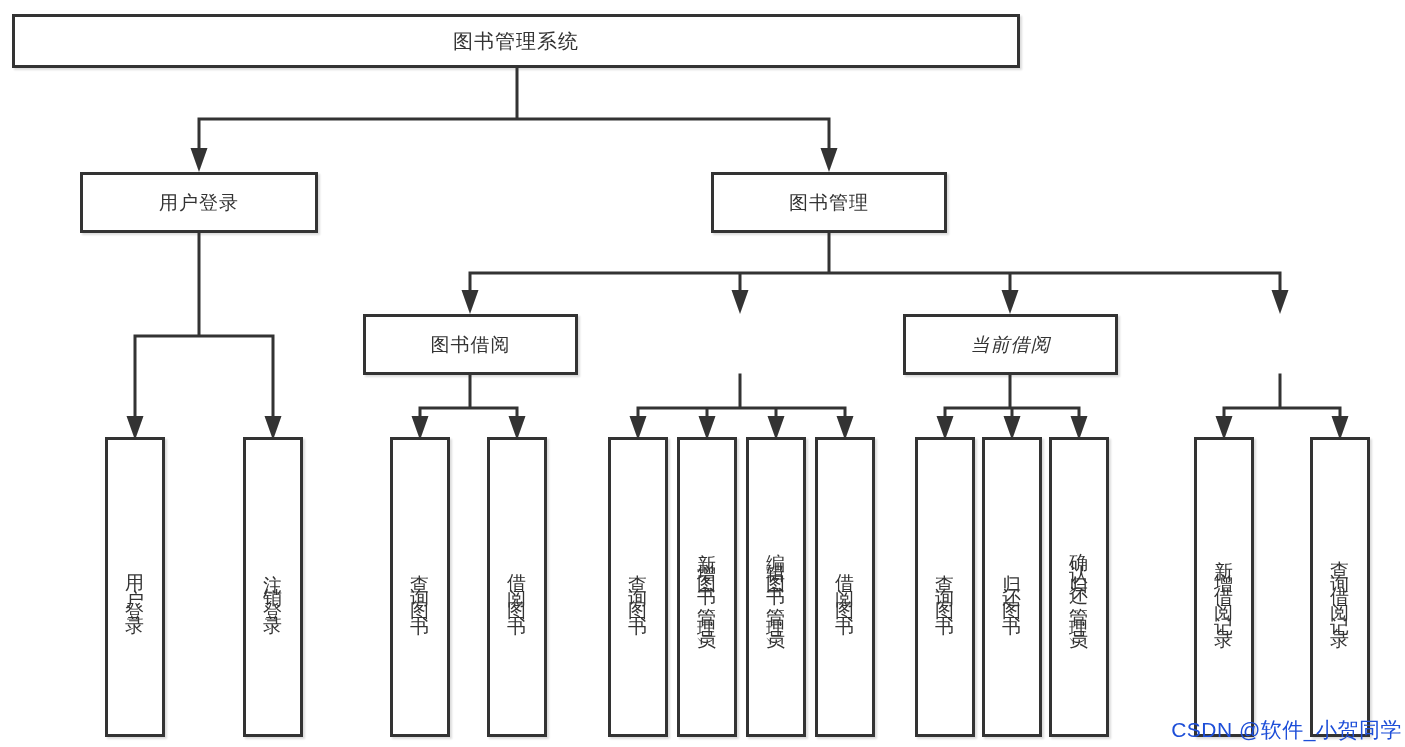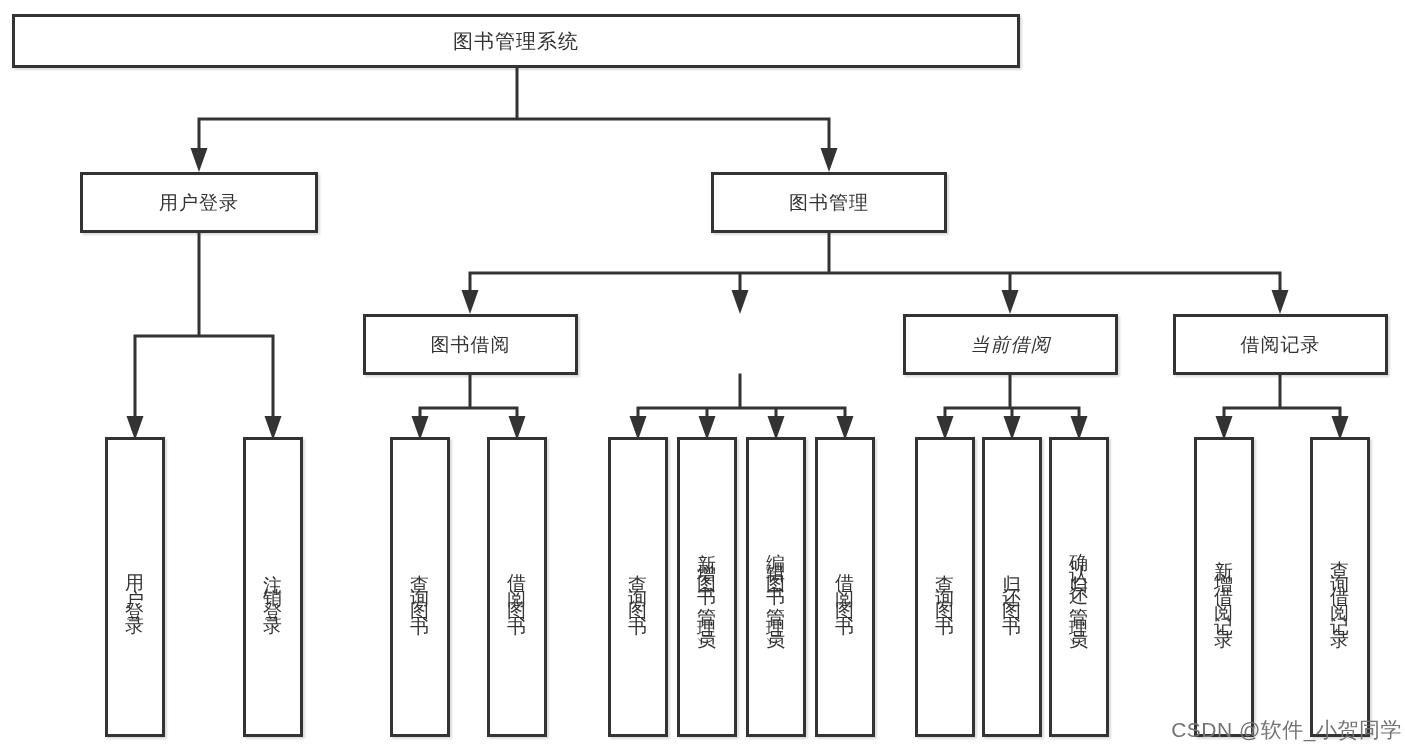--- a/index.html
+++ b/index.html
@@ -71,21 +71,21 @@
   .leaf-9  { left: 982px; }
   .leaf-10 { left: 1049px; }
   .leaf-11 { left: 1194px; }
   .leaf-12 { left: 1310px; }
   #watermark {
     position: absolute;
     right: 3px;
     top: 716px;
     z-index: 3;
     font-size: 21px;
-    color: #737373;
+    color: #1d4ed8;
     white-space: nowrap;
     letter-spacing: 0.5px;
   }
 </style>
 </head>
 <body>
 
 <div id="stage">
 
   <svg id="wires" width="1405" height="747" viewBox="0 0 1405 747">
@@ -123,23 +123,20 @@
   <div class="box l2-1">
     <span class="label">图书管理</span>
   </div>
 
   <div class="box l3 l3-0">
     <span class="label">图书借阅</span>
   </div>
   <div class="box l3 l3-2">
     <span class="label">当前借阅</span>
   </div>
-  <div class="box l3 l3-3">
-    <span class="label">借阅记录</span>
-  </div>
 
   <div class="box leaf leaf-0">
     <span class="vtext">用户登录</span>
   </div>
   <div class="box leaf leaf-1">
     <span class="vtext">注销登录</span>
   </div>
 
   <div class="box leaf leaf-2">
     <span class="vtext">查询图书</span>

